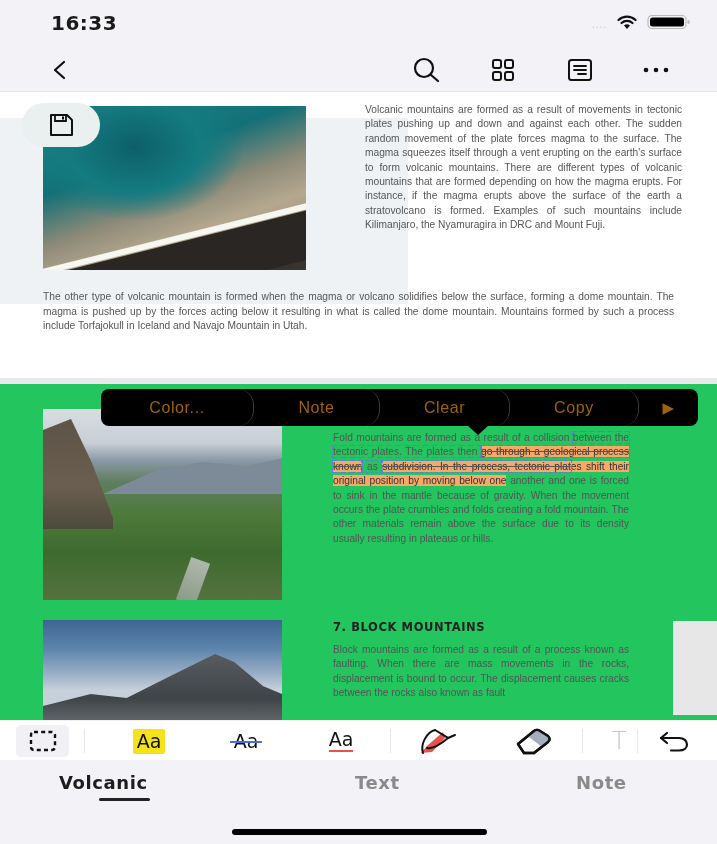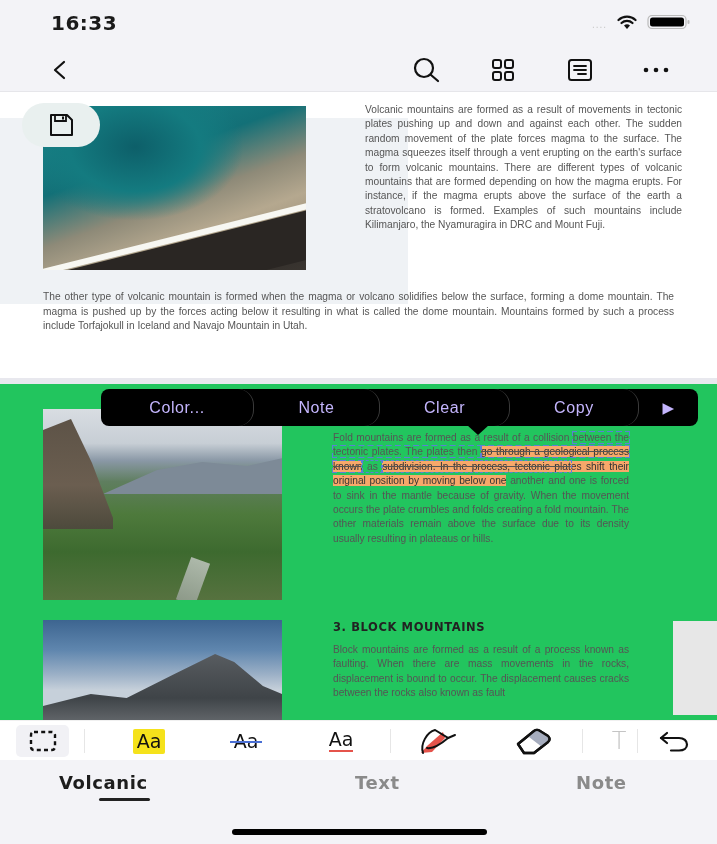--- a/index.html
+++ b/index.html
@@ -46,21 +46,21 @@
   .text-col2 { position: absolute; left: 333px; top: 47px; width: 296px; font-size: 10.2px; line-height: 14.4px; color: #555; text-align: justify; }
   .hl { background: #f7a86a; color: #333; }
   .sel { outline: 1.5px dashed #5c7fd6; outline-offset: 0px; }
   .strike { text-decoration: line-through; text-decoration-color: #555; }
   .section-title { position: absolute; left: 333px; top: 236px; font-size: 11.5px; font-weight: bold; letter-spacing: 0.6px; color: #222; font-family: "DejaVu Sans", sans-serif; }
   .text-col3 { position: absolute; left: 333px; top: 259px; width: 296px; font-size: 10.2px; line-height: 14.4px; color: #555; text-align: justify; }
   .side-panel { position: absolute; left: 673px; top: 237px; width: 44px; height: 94px; background: #e7e7e7; }
 
   
   .ctx-menu { position: absolute; left: 101px; top: 389px; width: 597px; height: 37px; background: #000; border-radius: 8px; display: flex; align-items: stretch; z-index: 5; }
-  .ctx-item { color: #c4b5fd; font-size: 16px; letter-spacing: 0.6px; display: flex; align-items: center; justify-content: center; border-right: 1px solid #3a3a3a; cursor: pointer; border-radius: 16px; }
+  .ctx-item { color: #a16207; font-size: 16px; letter-spacing: 0.6px; display: flex; align-items: center; justify-content: center; border-right: 1px solid #3a3a3a; cursor: pointer; border-radius: 16px; }
   .ctx-item:last-child { border-right: none; }
   .ctx-arrow { position: absolute; left: 467px; top: 425px; width: 0; height: 0; border-left: 11px solid transparent; border-right: 11px solid transparent; border-top: 10px solid #000; z-index: 5; }
 
   
   .toolbar { position: absolute; left: 0; top: 720px; width: 717px; height: 40px; background: #ffffff; border-top: 1px solid #f0f0f0; }
   .tool { position: absolute; top: 3px; height: 34px; display: flex; align-items: center; justify-content: center; cursor: pointer; }
   .tool-divider { position: absolute; top: 8px; width: 1px; height: 24px; background: #e6e6e6; }
   .aa { font-size: 19px; font-family: "DejaVu Sans", sans-serif; color: #111; line-height: 1; }
 
   
@@ -153,21 +153,21 @@
     <div class="ridge"></div>
       <div class="cliff"></div>
       <div class="stream"></div>
   </div>
   <div class="img-peak" title="Rocky mountain peak under blue sky">
     <div class="mtn"></div>
   </div>
 
   <div class="text-col2"><span>Fold mountains are formed as a result of a collision </span><span class="sel">between the tectonic plates. The plates then </span><span class="hl strike sel">go through a geological process known</span><span class="sel"> as </span><span class="hl strike sel">subdivision. In the process, tectonic plat</span><span class="hl">es shift their original position by moving below one</span><span> another and one is forced to sink in the mantle because of gravity. When the movement occurs the plate crumbles and folds creating a fold mountain. The other materials remain above the surface due to its density usually resulting in plateaus or hills.</span></div>
 
-  <div class="section-title">3. BLOCK MOUNTAINS</div>
+  <div class="section-title">7. BLOCK MOUNTAINS</div>
   <div class="text-col3">Block mountains are formed as a result of a process known as faulting. When there are mass movements in the rocks, displacement is bound to occur. The displacement causes cracks between the rocks also known as fault</div>
   <div class="side-panel"></div>
 </div>
 
 <div class="ctx-menu">
   <div class="ctx-item" style="width:153px;">Color...</div>
   <div class="ctx-item" style="width:126px;">Note</div>
   <div class="ctx-item" style="width:130px;">Clear</div>
   <div class="ctx-item" style="width:129px;">Copy</div>
   <div class="ctx-item" style="width:59px; font-size:15px;">▶</div>

